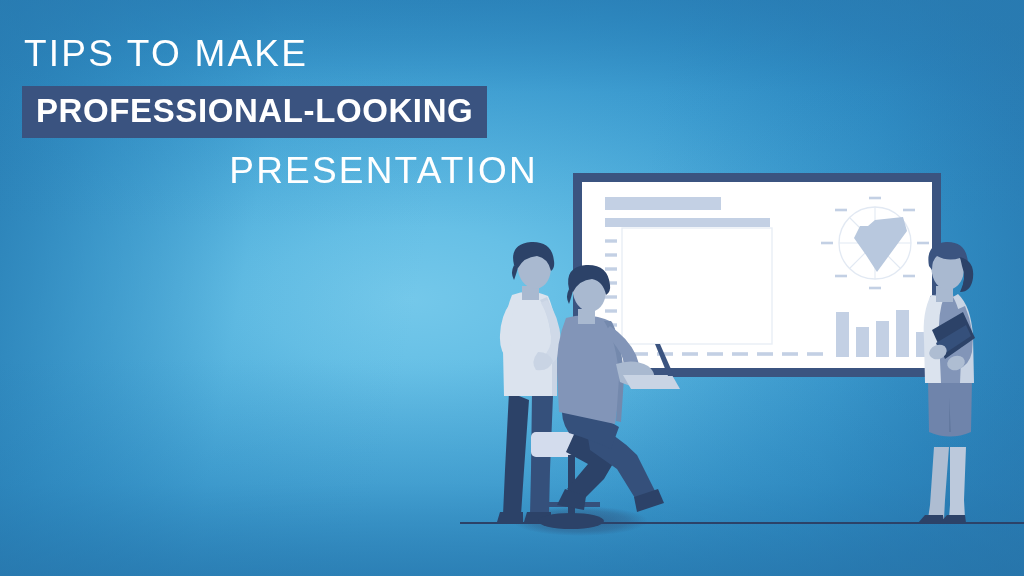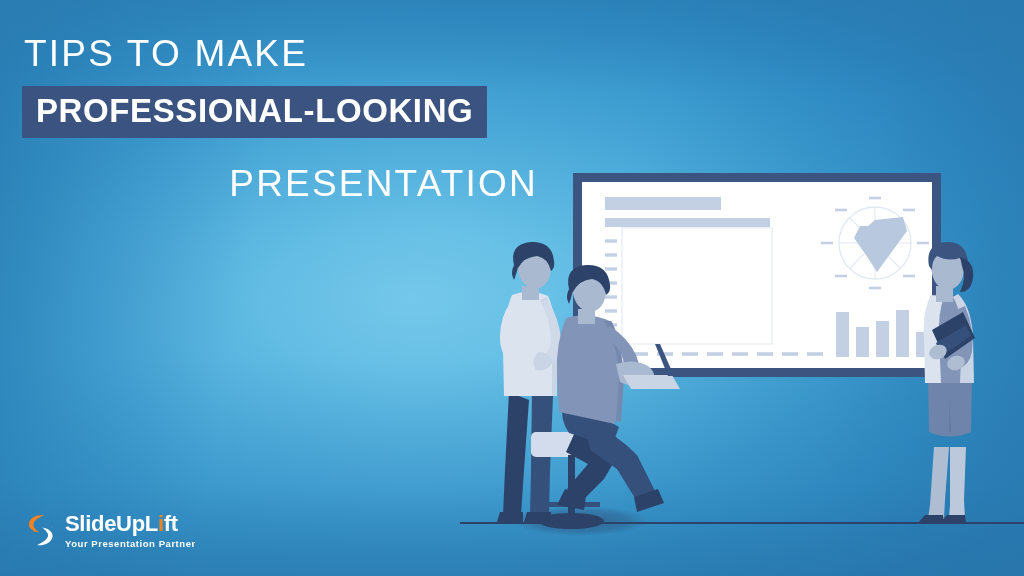--- a/index.html
+++ b/index.html
@@ -82,21 +82,21 @@
   }
   .title-line2 {
     font-size: 33px;
     font-weight: bold;
     letter-spacing: 0.6px;
     color: #ffffff;
     line-height: 1.0;
     white-space: nowrap;
   }
   .title-line3 {
-    margin-top: 26px;
+    margin-top: 13px;
     font-size: 37px;
     letter-spacing: 2.2px;
     color: #ffffff;
     font-weight: 400;
     text-align: right;
     padding-right: 22px;
     line-height: 1.1;
     white-space: nowrap;
   }
 
@@ -322,26 +322,14 @@
   </div>
 
   <div class="title-wrap">
     <div class="title-line1">TIPS TO MAKE</div>
     <div class="title-banner">
       <div class="title-line2">PROFESSIONAL-LOOKING</div>
     </div>
     <div class="title-line3">PRESENTATION</div>
   </div>
 
-  <div class="logo">
-    <span>
-      <svg class="logo-mark" viewBox="0 0 30 34" xmlns="http://www.w3.org/2000/svg">
-        <path d="M18.5 2.0 C11.0 1.2 3.8 4.6 3.0 10.2 C2.3 15.0 6.4 17.3 10.2 18.9 C7.0 18.4 3.4 18.9 2.4 21.6 C3.8 17.9 9.4 18.2 13.4 19.6 C9.6 16.6 6.6 13.8 7.6 10.4 C8.6 6.9 13.6 4.2 18.5 2.0 Z" fill="#f58220"></path>
-        <path d="M11.0 32.2 C18.5 32.9 25.8 29.3 26.5 23.7 C27.1 19.0 23.0 16.7 19.3 15.1 C22.5 15.6 26.1 15.1 27.1 12.4 C25.6 16.1 20.1 15.8 16.1 14.4 C19.9 17.4 22.9 20.2 21.9 23.6 C20.8 27.1 15.9 29.9 11.0 32.2 Z" fill="#ffffff"></path>
-      </svg>
-    </span>
-    <span class="logo-text-wrap">
-      <span class="logo-name"><span>SlideUpL</span><span class="dot">i</span><span>ft</span></span>
-      <span class="logo-tag">Your Presentation Partner</span>
-    </span>
-  </div>
 
 </div>
 
 </body></html>

